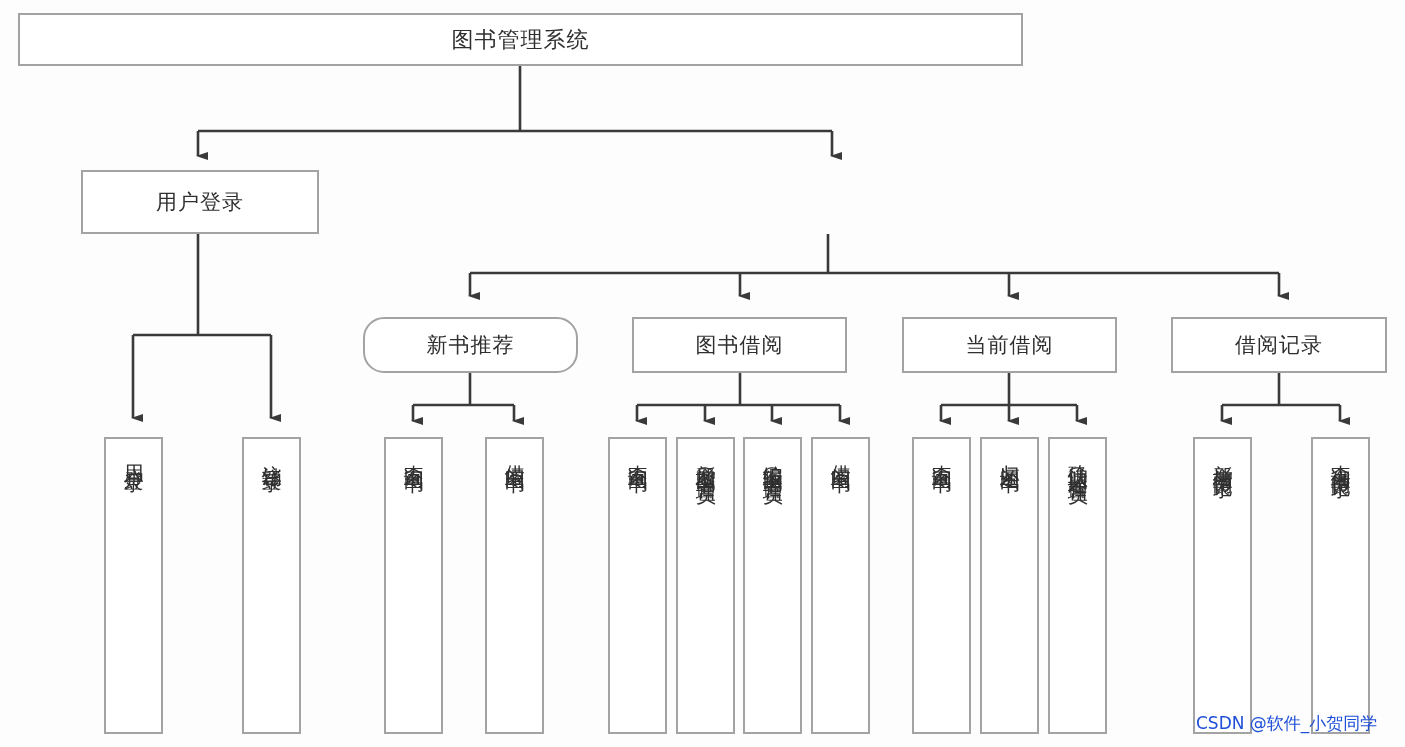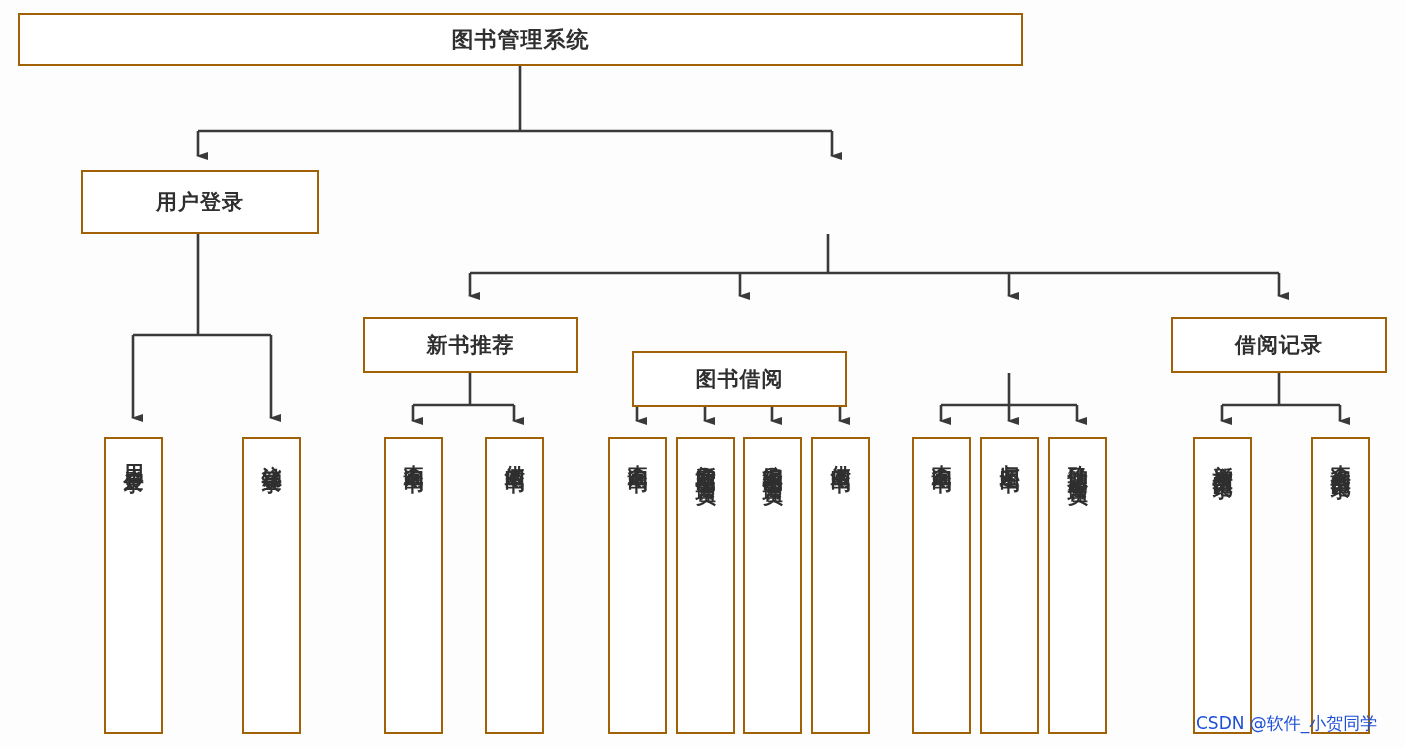--- a/index.html
+++ b/index.html
@@ -24,26 +24,25 @@
     left: 0;
     top: 0;
     width: 1405px;
     height: 747px;
     pointer-events: none;
   }
   .node {
     position: absolute;
     box-sizing: border-box;
     background: #ffffff;
-    border: 2px solid #a16207;
+    border: 2px solid #a3a3a3;
     display: flex;
     align-items: center;
     justify-content: center;
     z-index: 2;
-    font-weight: bold;
   }
   .node .label {
     font-size: 21px;
     line-height: 1.18;
     color: #2f2f2f;
     letter-spacing: 1px;
     white-space: nowrap;
   }
   .node.leaf .label {
     writing-mode: vertical-rl;
@@ -124,25 +123,28 @@
   </svg>
 
   <div class="node root" style="left:18px; top:13px; width:1005px; height:53px;">
     <span class="label">图书管理系统</span>
   </div>
 
   <div class="node" style="left:81px; top:170px; width:238px; height:64px;">
     <span class="label">用户登录</span>
   </div>
 
-  <div class="node" style="left:363px; top:317px; width:215px; height:56px;">
+  <div class="node" style="left:363px; top:317px; width:215px; height:56px;border-radius:21px;">
     <span class="label">新书推荐</span>
   </div>
-  <div class="node" style="left:632px; top:317px; width:215px; height:56px;margin-top:34px;">
+  <div class="node" style="left:632px; top:317px; width:215px; height:56px;">
     <span class="label">图书借阅</span>
+  </div>
+  <div class="node" style="left:902px; top:317px; width:215px; height:56px;">
+    <span class="label">当前借阅</span>
   </div>
   <div class="node" style="left:1171px; top:317px; width:216px; height:56px;">
     <span class="label">借阅记录</span>
   </div>
 
   <div class="node leaf" style="left:104px; top:437px; width:59px; height:297px;">
     <span class="label">用户登录</span>
   </div>
   <div class="node leaf" style="left:242px; top:437px; width:59px; height:297px;">
     <span class="label">注销登录</span>

